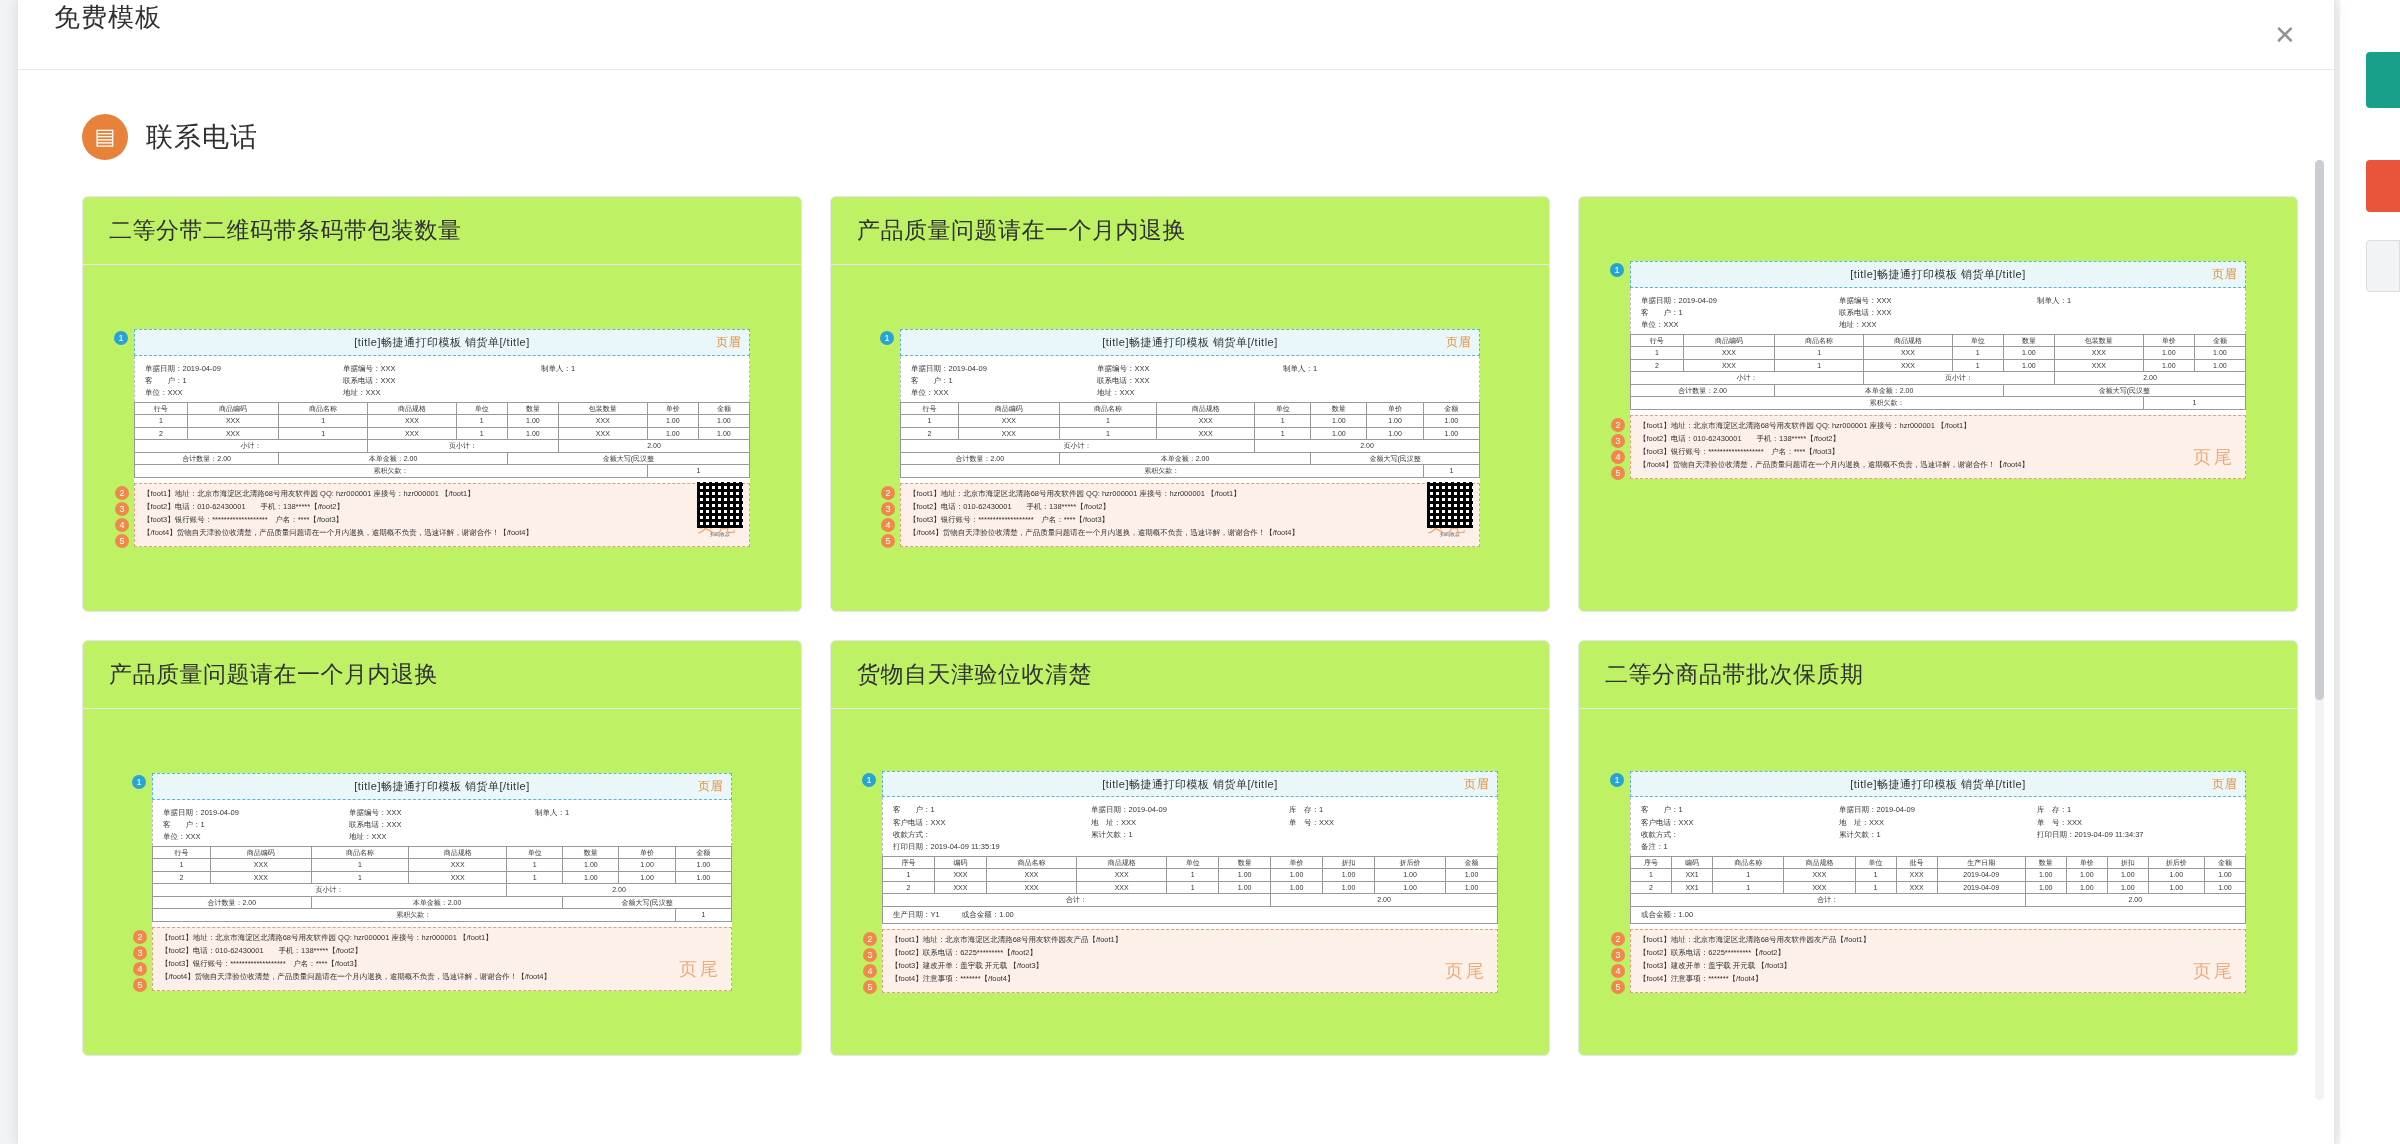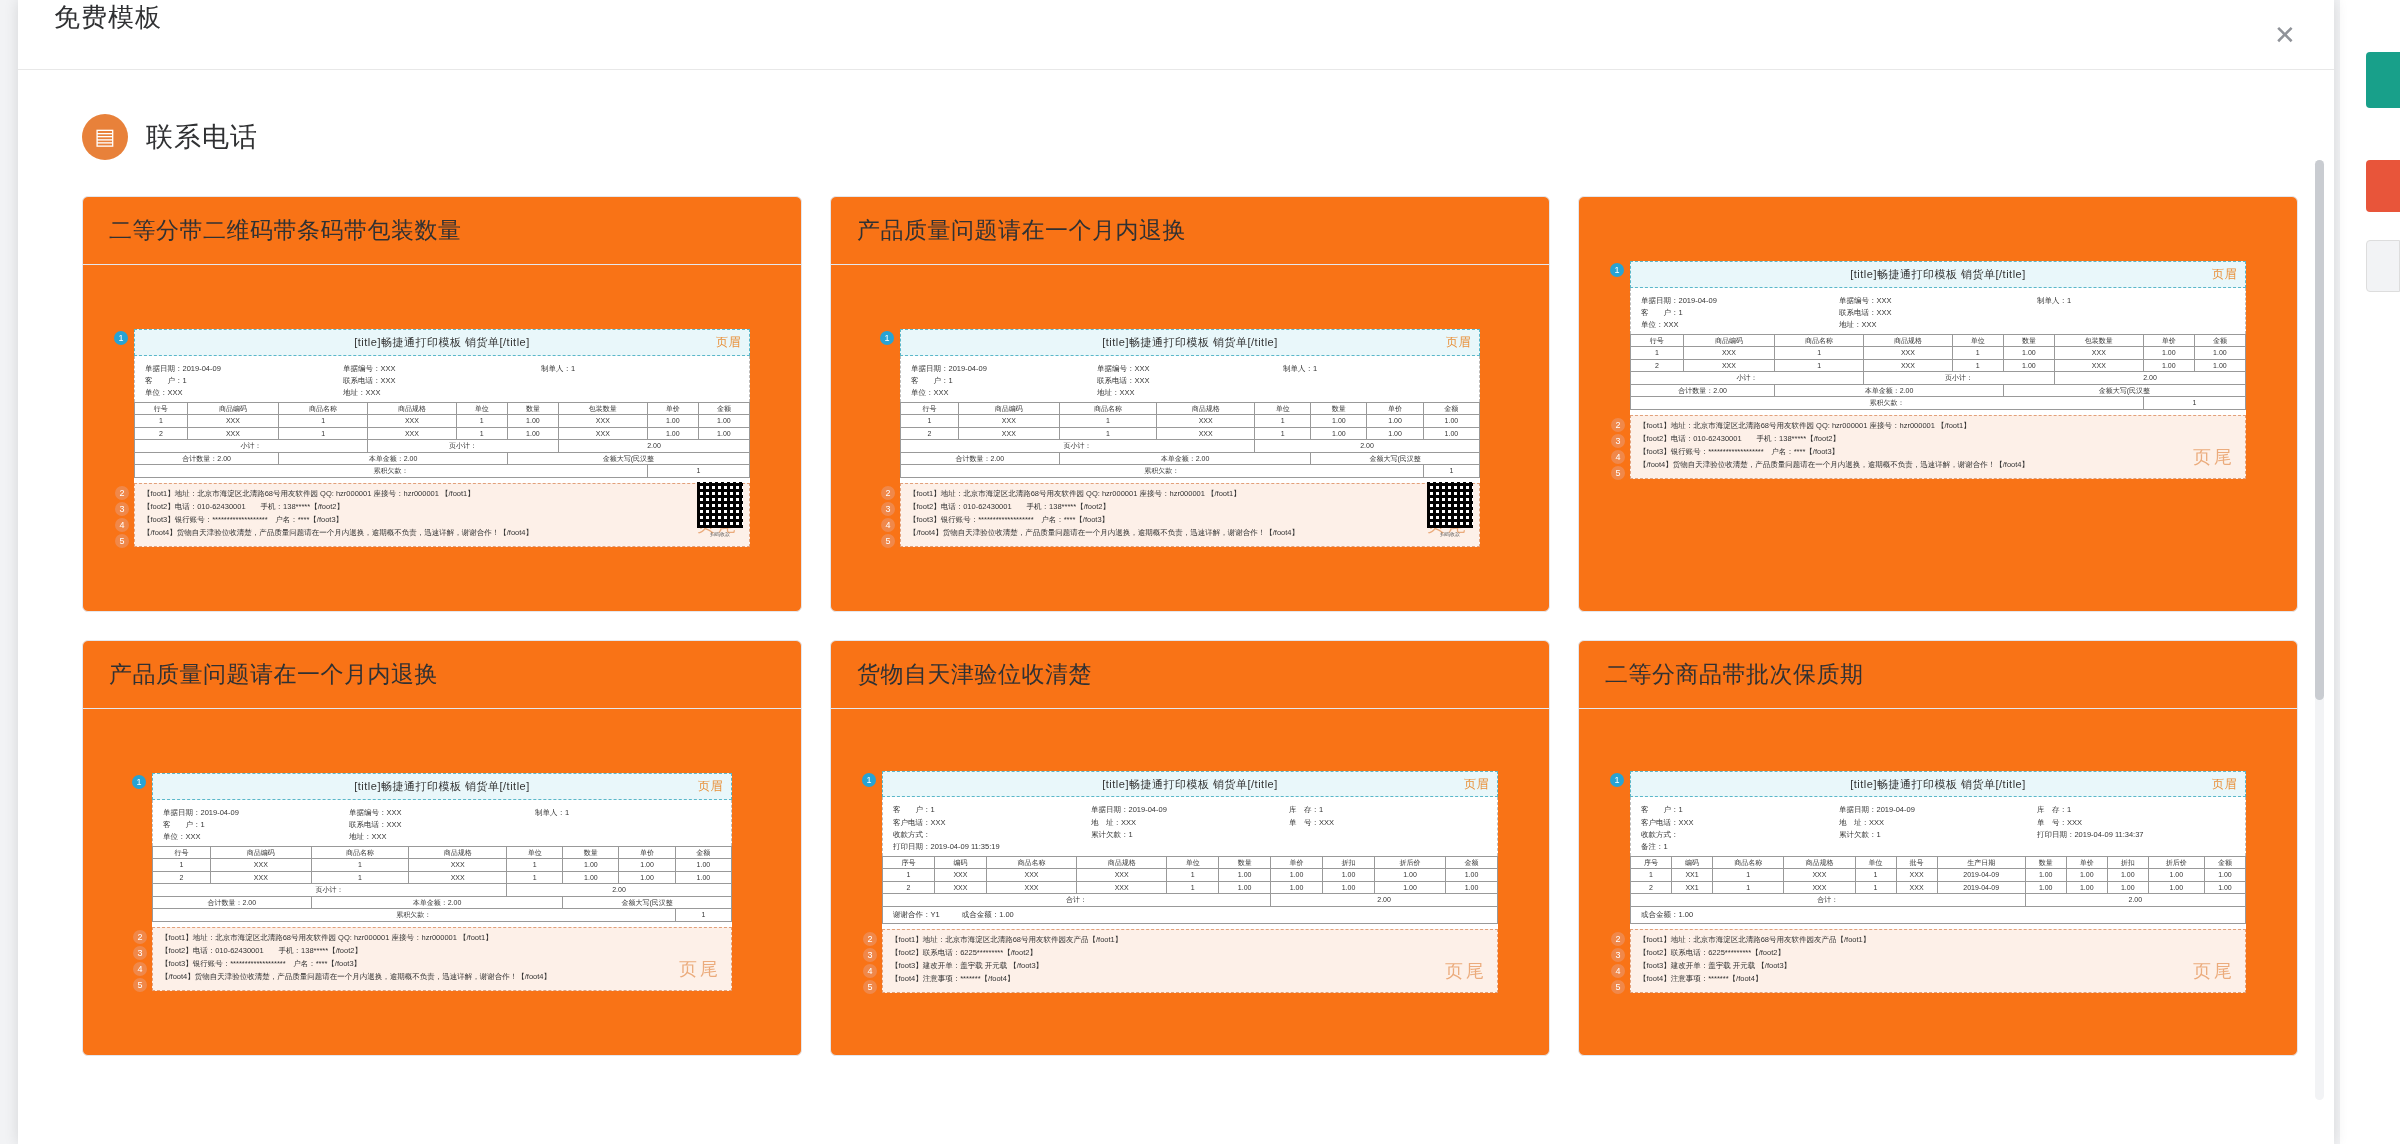--- a/index.html
+++ b/index.html
@@ -65,21 +65,21 @@
   
   .card-grid {
     display: grid;
     grid-template-columns: repeat(3, 720px);
     gap: 28px 28px;
     padding-left: 24px;
   }
   .card {
     border: 1px solid #e4e7ed;
     border-radius: 6px;
-    background: #f97316;
+    background: #bef264;
     overflow: hidden;
   }
   .card-head {
     height: 68px; border-bottom: 1px solid #e4e7ed;
     display: flex; align-items: center; padding: 0 26px;
     font-size: 23px; color: #303133; letter-spacing: .5px;
   }
   .card-body {
     height: 346px; position: relative;
     display: flex; align-items: center; justify-content: center;
@@ -590,21 +590,21 @@
                 <td>1.00</td>
                 <td>1.00</td>
               </tr>
               <tr class="sumrow">
                 <td colspan="6">合计：</td>
                 <td colspan="4">2.00</td>
               </tr>
             </tbody>
               </table>
             <div style="display:flex;gap:22px;padding:3px 10px;border:1px solid #999;border-top:none;">
-              <span>谢谢合作：Y1</span>
+              <span>生产日期：Y1</span>
               <span>或合金额：1.00</span>
             </div>
             <div class="foot-block">
               <div class="marker orange" style="top:2px">2</div>
               <div class="marker orange" style="top:18px">3</div>
               <div class="marker orange" style="top:34px">4</div>
               <div class="marker orange" style="top:50px">5</div>
               <div>【foot1】地址：北京市海淀区北清路68号用友软件园友产品【/foot1】</div>
               <div>【foot2】联系电话：6225*********【/foot2】</div>
               <div>【foot3】建改开单：盖宇载 开元载 【/foot3】</div>

